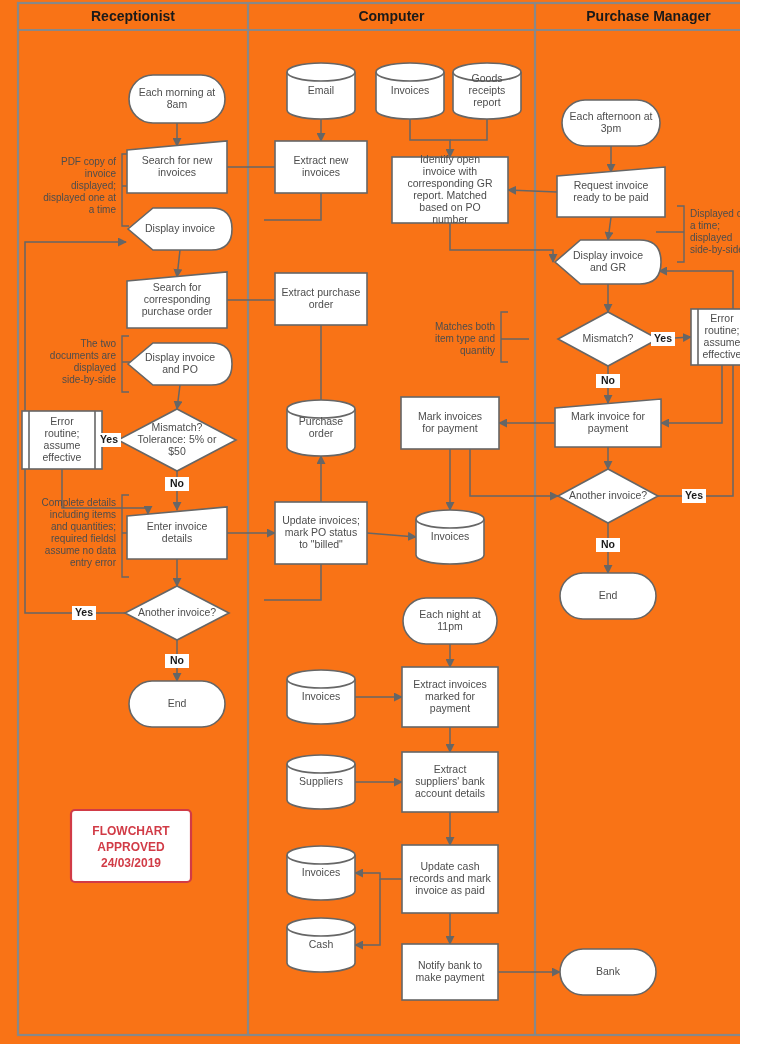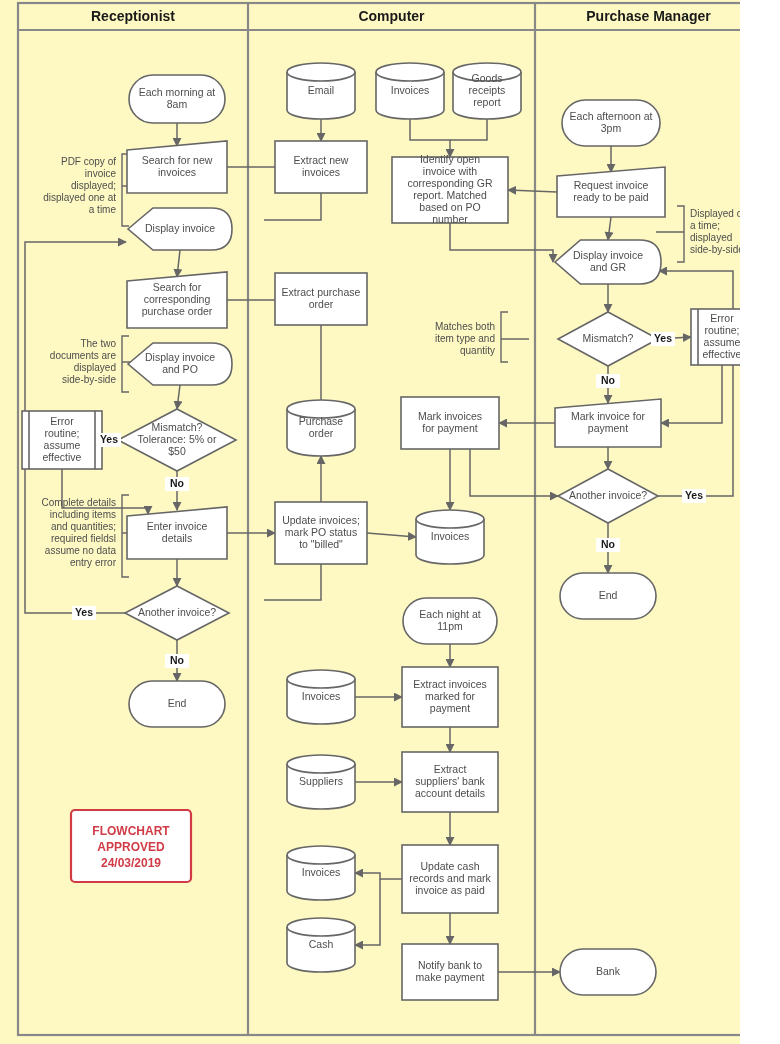--- a/index.html
+++ b/index.html
@@ -6,21 +6,21 @@
   html, body {
     margin: 0;
     padding: 0;
     background: #ffffff;
     font-family: "Liberation Sans", sans-serif;
   }
   #canvas-wrap {
     position: relative;
     width: 740px;
     height: 1044px;
-    background: #fef9c3;
+    background: #f97316;
     overflow: hidden;
   }
   svg#flowchart {
     display: block;
     width: 780px;
     height: 1044px;
   }
   .shape-stroke {
     fill: #ffffff;
     stroke: #666666;

